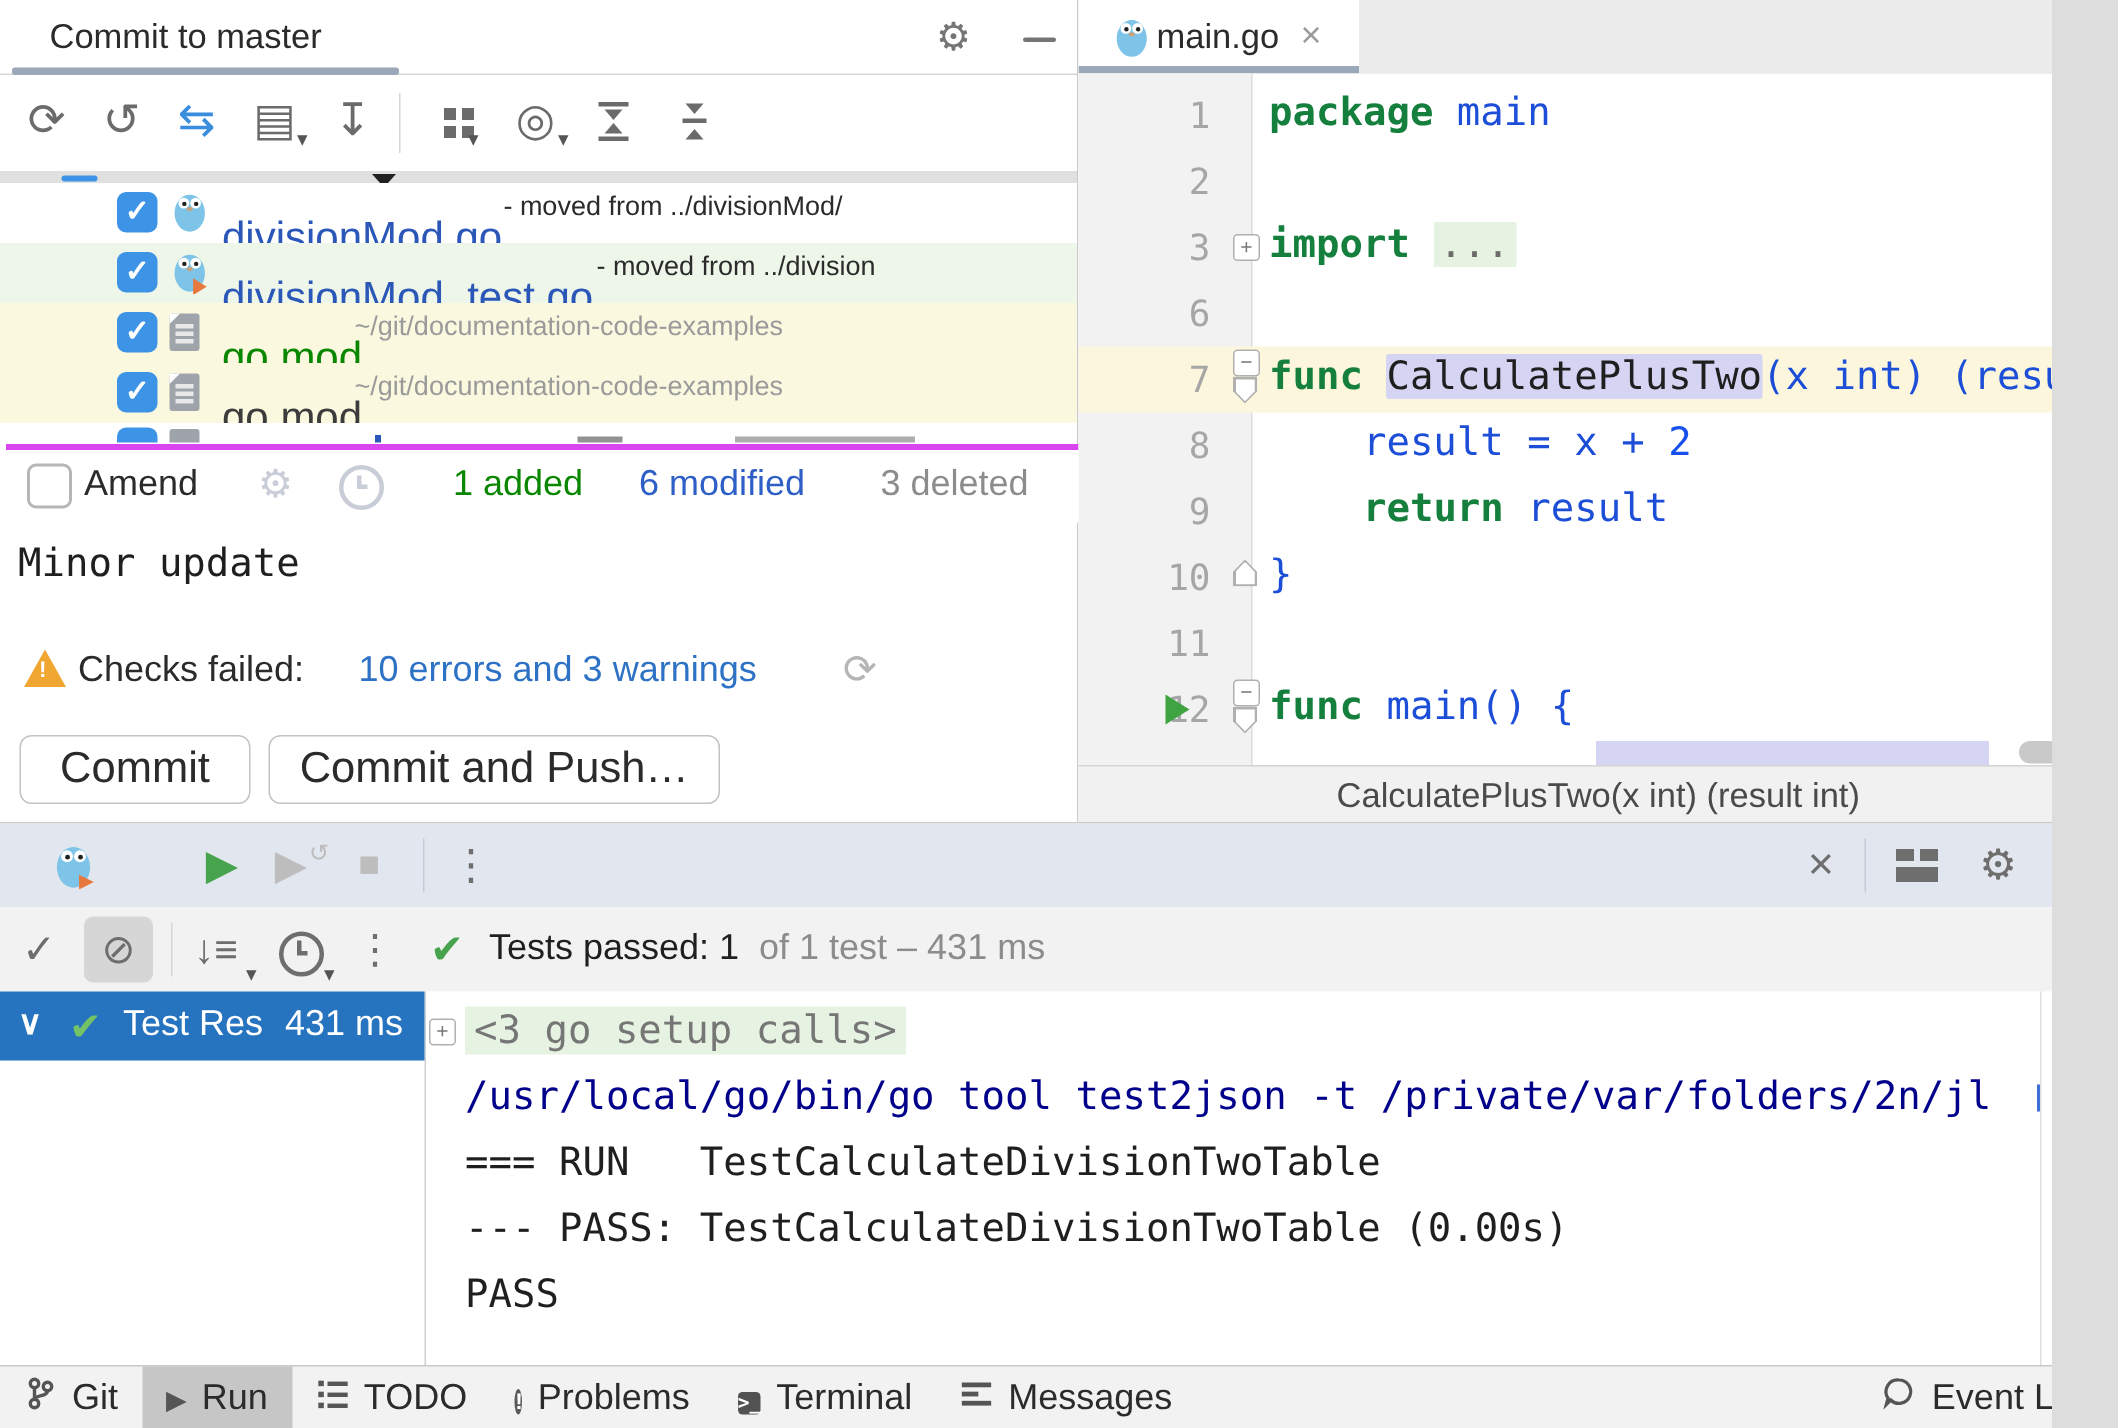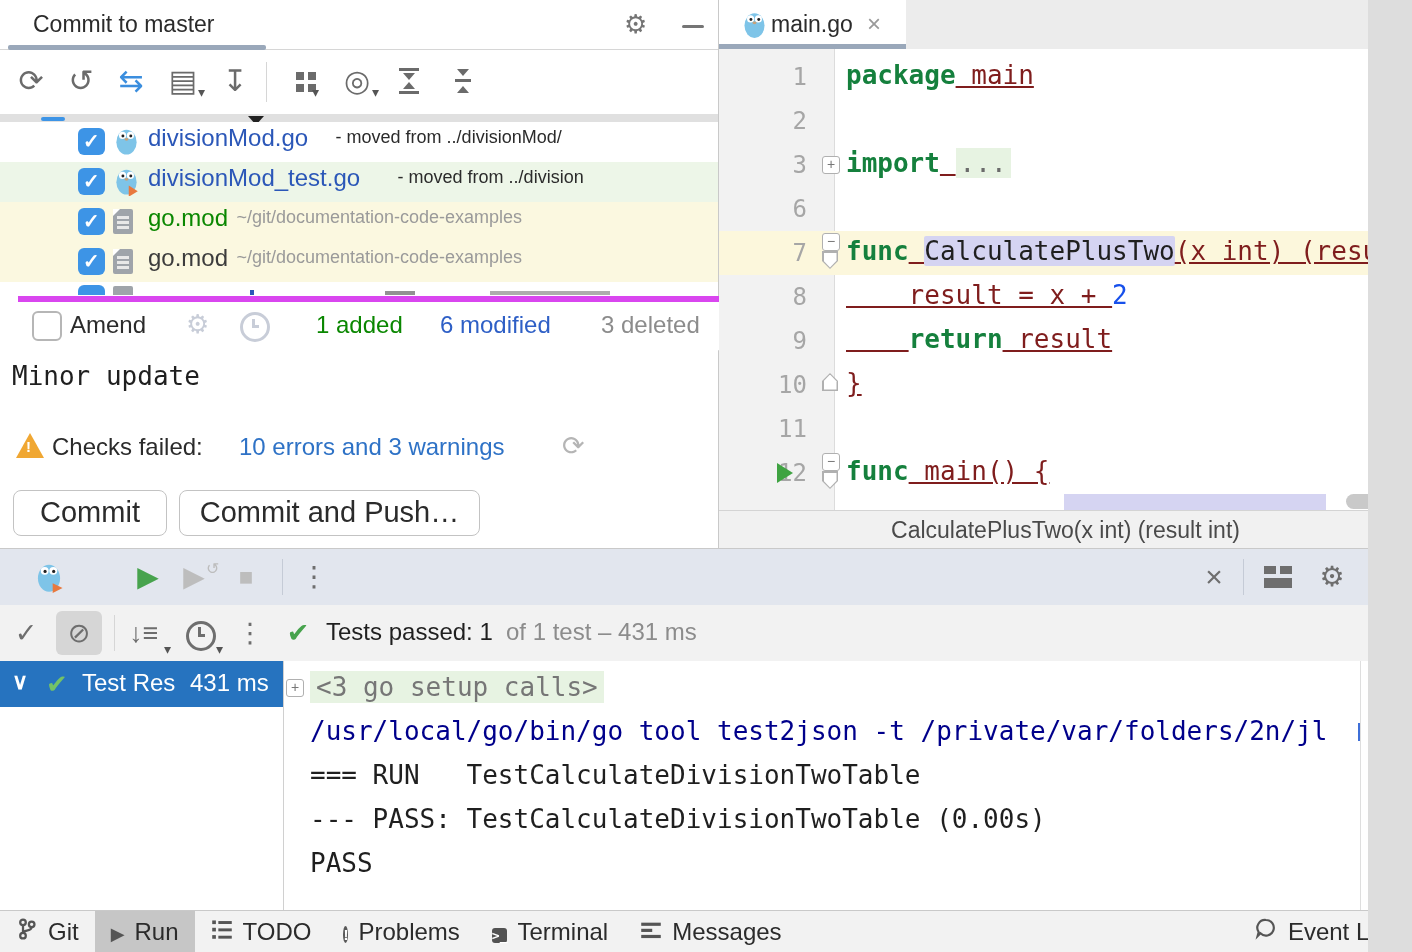--- a/index.html
+++ b/index.html
@@ -29,27 +29,27 @@
   .cut-blue{position:absolute;left:41px;top:3px;width:24px;height:4px;background:#3d94e6;border-radius:2px;}
   .cut-tri{position:absolute;left:248px;top:2px;width:0;height:0;border-left:8px solid transparent;
            border-right:8px solid transparent;border-top:9px solid #222;}
 
   #file-list{position:absolute;left:0;top:122px;width:100%;height:174px;overflow:hidden;}
   .file-row{position:absolute;left:0;width:100%;height:40px;}
   .cb{position:absolute;left:78px;top:6px;width:27px;height:27px;background:#3d94e6;border-radius:6px;
       color:#fff;text-align:center;font-size:20px;line-height:27px;font-weight:bold;}
   .cb-empty{position:absolute;width:26px;height:26px;background:#fff;border:2px solid #b6b6b6;border-radius:6px;}
   .f-ico{position:absolute;left:113px;top:7px;}
-  .fname{position:absolute;left:148px;top:2px;font-size:24px;}
+  .fname{position:absolute;left:148px;top:20px;font-size:28px;}
   .fdetail{position:absolute;top:5px;font-size:18px;white-space:nowrap;}
   .modfile{width:20px;height:25px;background:#9fa4aa;border-radius:2px;position:relative;}
   .modfile i{position:absolute;left:4px;width:12px;height:2.5px;background:#e8e8e8;}
   .modfile b{position:absolute;left:0;top:0;border-top:7px solid #fff;border-right:7px solid transparent;}
 
-  .amend-row{position:absolute;left:18px;top:296px;width:100%;height:48px;border-top:6px solid #d946ef;border-bottom:1px solid #d6d6d6;background:#fff;}
+  .amend-row{position:absolute;left:4px;top:296px;width:100%;height:48px;border-top:4px solid #d946ef;border-bottom:1px solid #d6d6d6;background:#fff;}
   .amend-label{position:absolute;left:52px;top:9px;font-size:24px;color:#2b2b2b;}
   .stat{position:absolute;top:9px;font-size:24px;}
   .clockpale{position:absolute;width:24px;height:24px;border:3px solid #c8cdd8;border-radius:50%;}
   .clockpale i{position:absolute;left:9px;top:4px;width:2.5px;height:8px;background:#c8cdd8;}
   .clockpale b{position:absolute;left:9px;top:10px;width:7px;height:2.5px;background:#c8cdd8;}
 
   .msg-area{position:absolute;left:0;top:345px;width:100%;height:75px;background:#fff;}
   .commit-msg{position:absolute;left:12px;top:16px;font-size:26px;color:#1f1f1f;}
 
   .warn-tri{position:absolute;left:16px;top:433px;width:0;height:0;border-left:14px solid transparent;
@@ -72,21 +72,21 @@
 
   #editor-body{position:absolute;left:0;top:49px;width:100%;height:461px;background:#fff;}
   .gutter-bg{position:absolute;left:0;top:0;width:115px;height:100%;background:#f2f2f2;}
   .gutter-line{position:absolute;left:115px;top:0;width:1px;height:100%;background:#dcdcdc;}
   .code-line{position:absolute;left:0;width:100%;height:44px;}
   .code-line.hl{background:#fcf7dc;}
   .lnum{position:absolute;left:0;top:8px;width:88px;text-align:right;font-size:24px;color:#a6a6a6;
         font-family:"DejaVu Sans Mono",monospace;}
   .ctext{position:absolute;left:127px;top:5px;white-space:pre;font-size:26px;font-family:"DejaVu Sans Mono",monospace;}
   .tk-kw{color:#15803d;font-weight:bold;}
-  .tk-pl{color:#7f1d1d;text-decoration:underline;}
+  .tk-pl{color:#1d4ed8;}
   .tk-num{color:#1750eb;}
   .tk-hl{background:#d5d4f2;border-radius:2px;}
   .tk-fold{background:#e7f3e2;color:#6b6b6b;padding:0 4px;}
   .fbox{position:absolute;width:16px;height:16px;background:#fff;border:1px solid #b0b0b0;border-radius:3px;
         color:#777;font-size:14px;line-height:14px;text-align:center;font-family:"Liberation Sans",sans-serif;}
   .pent{position:absolute;width:16px;height:18px;}
   .pent .po{position:absolute;left:0;top:0;width:100%;height:100%;background:#b0b0b0;}
   .pent .pi{position:absolute;left:1.5px;top:1.5px;width:13px;height:15px;background:#fff;}
   .pent.down .po,.pent.down .pi{clip-path:polygon(0 0,100% 0,100% 55%,50% 100%,0 55%);}
   .pent.up .po,.pent.up .pi{clip-path:polygon(0 45%,50% 0,100% 45%,100% 100%,0 100%);}

